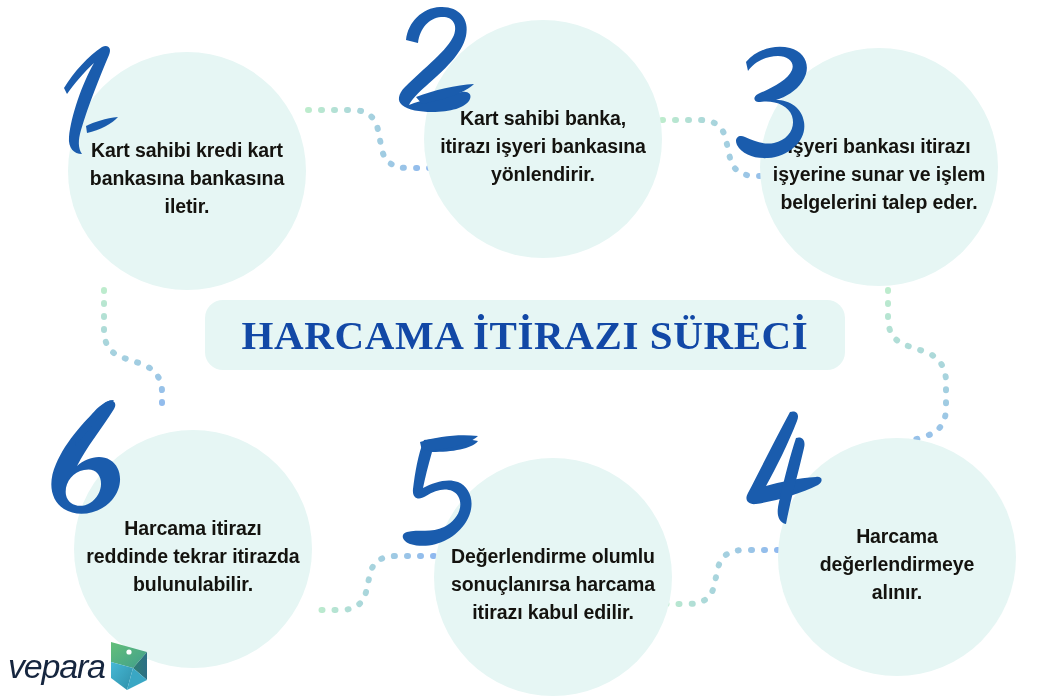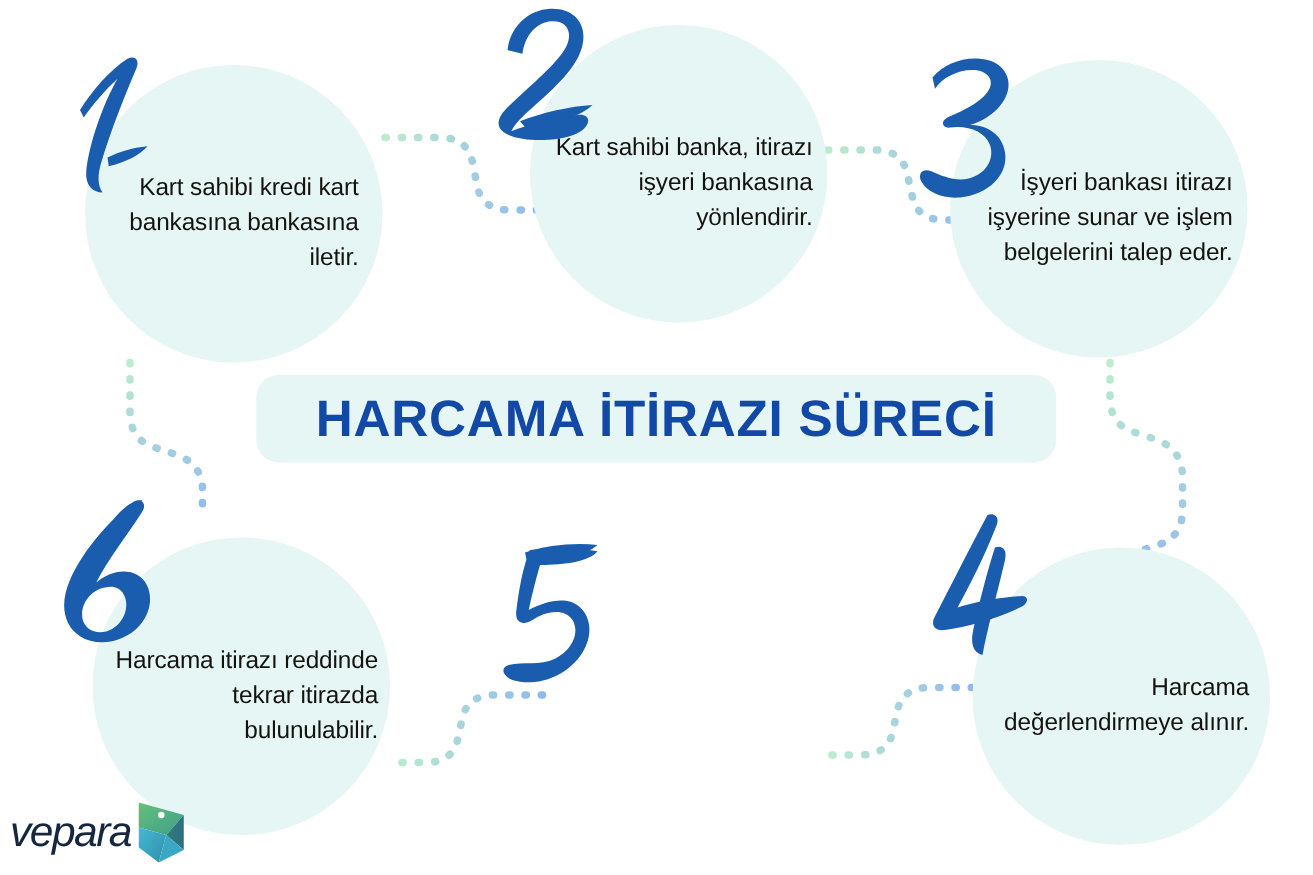--- a/index.html
+++ b/index.html
@@ -46,23 +46,23 @@
     top: -2px;
     right: -2px;
     bottom: -2px;
     border-radius: 50%;
     background: linear-gradient(100deg, #b9e8c9 0%, #b9e8c9 28%, #a9cdf2 72%, #9dc2f0 100%);
     z-index: -1;
   }
   .step-inner {
     position: relative;
     width: 84%;
-    text-align: right;
+    text-align: center;
     color: #14130f;
-    font-weight: normal;
+    font-weight: bold;
     line-height: 1.42;
     letter-spacing: -0.1px;
     z-index: 2;
     margin-top: 16px;
   }
 
   
   #step-1 { left: 68px;  top: 52px;  width: 238px; height: 238px; }
   #step-2 { left: 424px; top: 20px;  width: 238px; height: 238px; }
   #step-3 { left: 760px; top: 48px;  width: 238px; height: 238px; }
@@ -103,20 +103,21 @@
     left: 205px;
     top: 300px;
     width: 640px;
     height: 70px;
     background: #e6f6f4;
     border-radius: 18px;
     display: flex;
     align-items: center;
     justify-content: center;
     z-index: 4;
+    font-family: Liberation Serif, serif;
   }
   #title-text {
     color: #1248a6;
     font-size: 41px;
     font-weight: bold;
     letter-spacing: 0.6px;
     white-space: nowrap;
   }
 
   
@@ -219,20 +220,23 @@
   <div class="step-number" id="num-4">
     <svg width="84" height="122" viewBox="0 0 84 122">
       <path d="M46,4 C52,2 56,6 53,13 C44,36 32,60 22,78 C36,74 54,70 72,69
                C78,68 80,73 74,77 C56,86 32,93 12,96 C4,97 0,92 4,85
                C16,62 32,30 46,4 Z" fill="#1a5cad"></path>
       <path d="M52,30 C58,28 62,32 60,40 C54,66 46,94 42,116 C34,114 32,106 35,94
                C40,72 46,48 52,30 Z" fill="#1a5cad"></path>
     </svg>
   </div>
 
+  <div class="step" id="step-5">
+    <div class="step-inner">Değerlendirme olumlu sonuçlanırsa harcama itirazı kabul edilir.</div>
+  </div>
   <div class="step-number" id="num-5">
     <svg width="84" height="122" viewBox="0 0 84 122">
       <path d="M24,8 C42,6 62,6 78,9 C72,17 52,20 32,20 C28,34 25,46 23,56
                C34,50 48,46 58,50 C72,56 76,74 66,90 C54,109 30,118 10,112
                C2,109 0,102 7,100 C18,97 32,101 44,95 C58,88 64,74 58,64
                C52,55 38,56 26,64 C18,69 12,66 13,57 C15,41 18,22 24,8 Z" fill="#1a5cad"></path>
       <path d="M20,10 C38,4 60,2 78,4 C68,13 44,18 22,19 Z" fill="#1a5cad"></path>
     </svg>
   </div>
 

